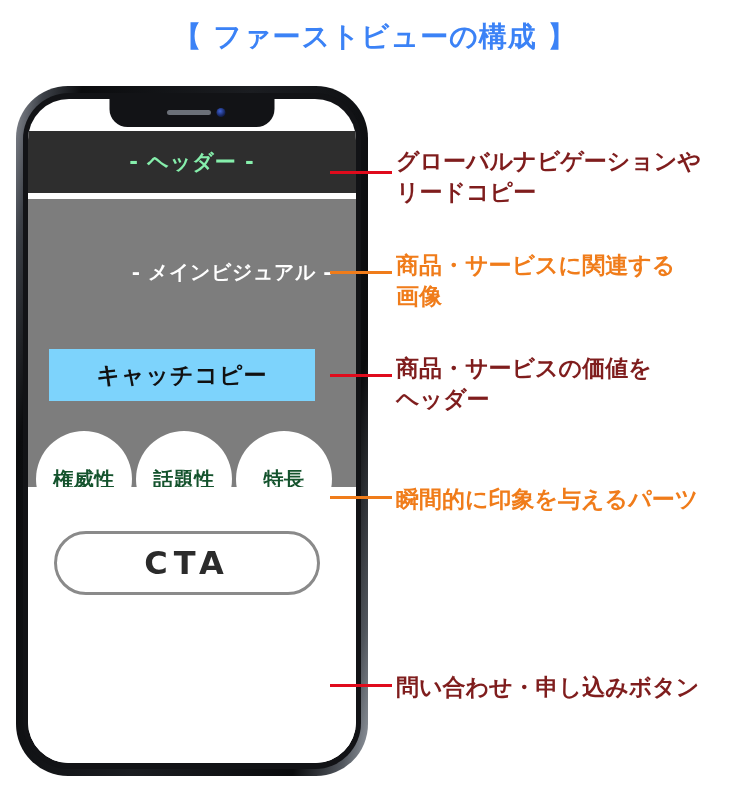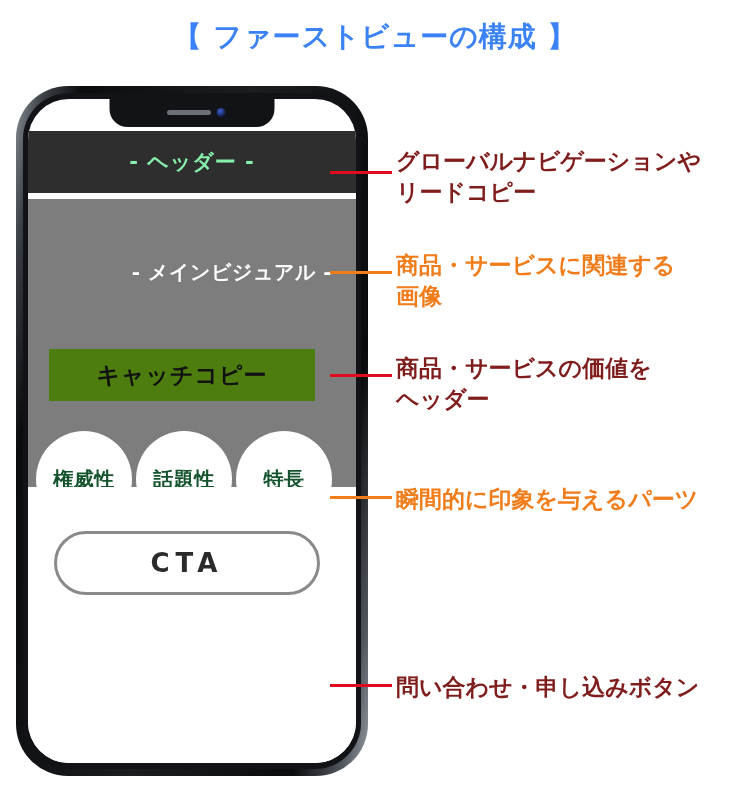--- a/index.html
+++ b/index.html
@@ -74,21 +74,21 @@
     background:#7d7d7d;
   }
   .sc-visual-label{
     position:absolute; left:0; top:60px; width:100%;
     text-align:center;
     color:#ffffff; font-size:20px; font-weight:bold; letter-spacing:0.5px;margin-left:40px;
   }
   .sc-catch{
     position:absolute; left:21px; top:150px;
     width:266px; height:52px;
-    background:#4d7c0f;
+    background:#7dd3fc;
     display:flex; align-items:center; justify-content:center;
     color:#111111; font-size:23px; font-weight:bold; letter-spacing:1px;
   }
   .sc-circles{
     position:absolute; left:8px; top:232px;
     width:300px;
     display:flex; gap:4px;
   }
   .sc-circle{
     width:96px; height:96px; border-radius:50%;
@@ -100,21 +100,21 @@
     position:absolute; left:0; top:388px; width:100%; bottom:0;
     background:#ffffff;
   }
   .sc-cta{
     position:absolute; left:26px; top:44px;
     width:266px; height:64px;
     border:3px solid #8a8a8a;
     border-radius:34px;
     background:#ffffff;
     display:flex; align-items:center; justify-content:center;
-    color:#2b2b2b; font-size:26px; font-weight:bold; letter-spacing:6px;
+    color:#2b2b2b; font-size:32px; font-weight:bold; letter-spacing:6px;
   }
 
   
   .anno{
     position:absolute;
     font-size:23px; font-weight:bold; line-height:1.35;
     white-space:pre-line;
   }
   .anno.red{ color:#7f1d1d; }
   .anno.orange{ color:#f07c1a; }

